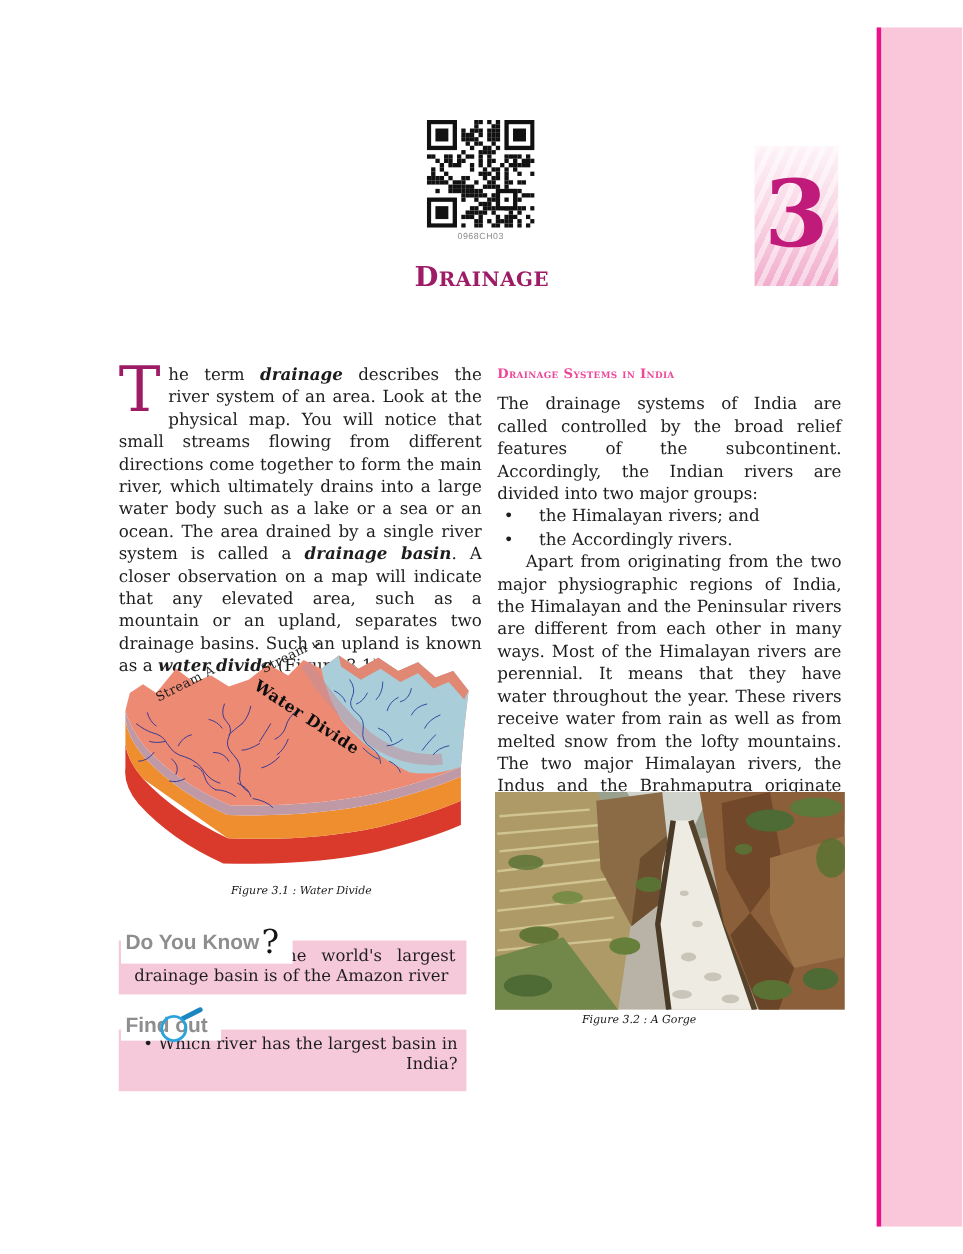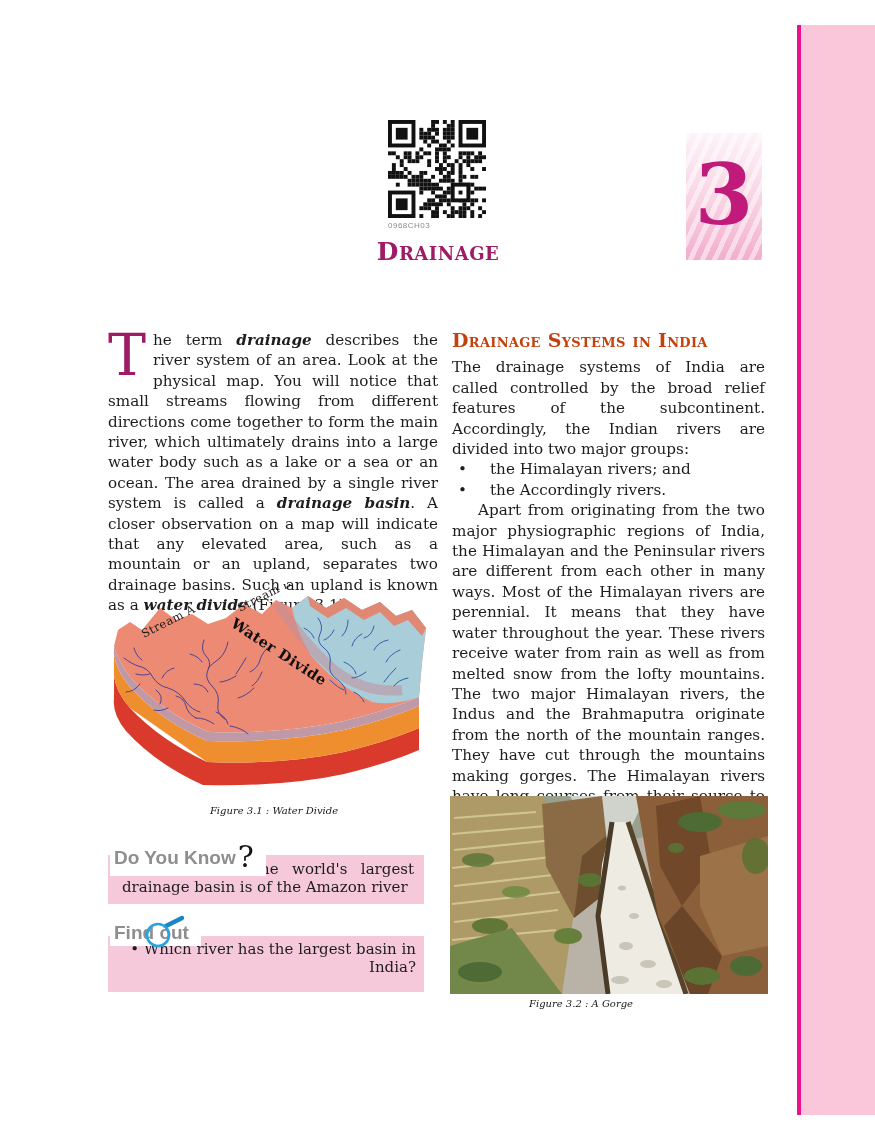--- a/index.html
+++ b/index.html
@@ -4,21 +4,21 @@
 <style>
   html,body{margin:0;padding:0;background:#ffffff;}
   .page{position:relative;width:875px;height:1140px;background:#fff;overflow:hidden;
         font-family:"DejaVu Serif","Liberation Serif",serif;color:#1d1d1d;}
 
   
   .side-band{position:absolute;right:0;top:25px;width:74px;height:1090px;
              background:#f9c6da;border-left:4px solid #ec108c;}
 
   
-  .qr-wrap{position:absolute;left:388px;top:120px;width:98px;text-align:left;}
+  .qr-wrap{position:absolute;left:388px;top:109px;width:98px;text-align:center;}
   .qr-wrap svg{display:block;width:98px;height:98px;background:#fff;}
   .qr-caption{margin-top:3px;font-family:"Liberation Sans",sans-serif;font-size:8px;
               color:#8a8a8a;letter-spacing:.5px;}
 
   
   .chapter-box{position:absolute;left:686px;top:133px;width:76px;height:127px;
     background:
       repeating-linear-gradient(115deg, rgba(255,255,255,.5) 0 5px, rgba(255,255,255,0) 5px 11px),
       linear-gradient(180deg,#fdf3f8 0%,#f8d2e2 55%,#f1aecd 100%);
     display:flex;align-items:center;justify-content:center;}
@@ -30,22 +30,22 @@
               font-variant:small-caps;font-weight:bold;font-size:25px;letter-spacing:.5px;
               color:#9e1b66;}
 
   
   .col{position:absolute;text-align:justify;font-size:15.2px;line-height:20.4px;}
   .col-left{left:108px;top:330px;width:330px;}
   .col-right{left:452px;top:330px;width:313px;}
   .dropcap{float:left;font-size:57px;line-height:44px;padding:3px 7px 0 0;color:#9e1b66;}
   .b{font-weight:normal;}
   .bi{font-weight:bold;font-style:italic;}
-  .section-heading{font-variant:small-caps;font-weight:bold;font-size:19px;
-                   color:#c2410c;text-align:left;margin:0 0 7px 0;letter-spacing:.3px;}
+  .section-heading{font-variant:small-caps;font-weight:bold;font-size:12px;
+                   color:#ec4899;text-align:left;margin:0 0 7px 0;letter-spacing:.3px;}
   .para{margin:0;}
   .para-indent{text-indent:26px;}
   .bullet-row{display:flex;margin:0;}
   .bullet-glyph{width:38px;flex:0 0 38px;padding-left:6px;box-sizing:border-box;}
 
   
   .fig1{position:absolute;left:104px;top:584px;width:340px;}
   .fig-caption{font-style:italic;font-size:10px;text-align:center;color:#161616;}
   .fig1 .fig-caption{margin-top:2px;}
 
@@ -58,21 +58,21 @@
          vertical-align:-3px;margin-left:2px;}
   .pink-box{position:absolute;left:108px;width:316px;background:#f6c9da;z-index:1;
             box-sizing:border-box;font-size:15px;}
   .dyk-box{top:855px;padding:6px 10px 8px 14px;line-height:17.5px;text-align:justify;
            text-indent:128px;}
   .fo-label{left:110px;top:922px;}
   .fo-box{top:936px;padding:4px 8px 16px;text-align:right;}
   .mag-icon{position:absolute;left:26px;top:-8px;pointer-events:none;}
 
   
-  .fig2{position:absolute;left:450px;top:796px;width:262px;}
+  .fig2{position:absolute;left:450px;top:720px;width:262px;}
   .fig2 svg{display:block;}
   .fig2 .fig-caption{margin-top:4px;}
 </style>
 </head>
 <body>
 
 <div class="page">
 
   <div class="side-band"></div>
 

